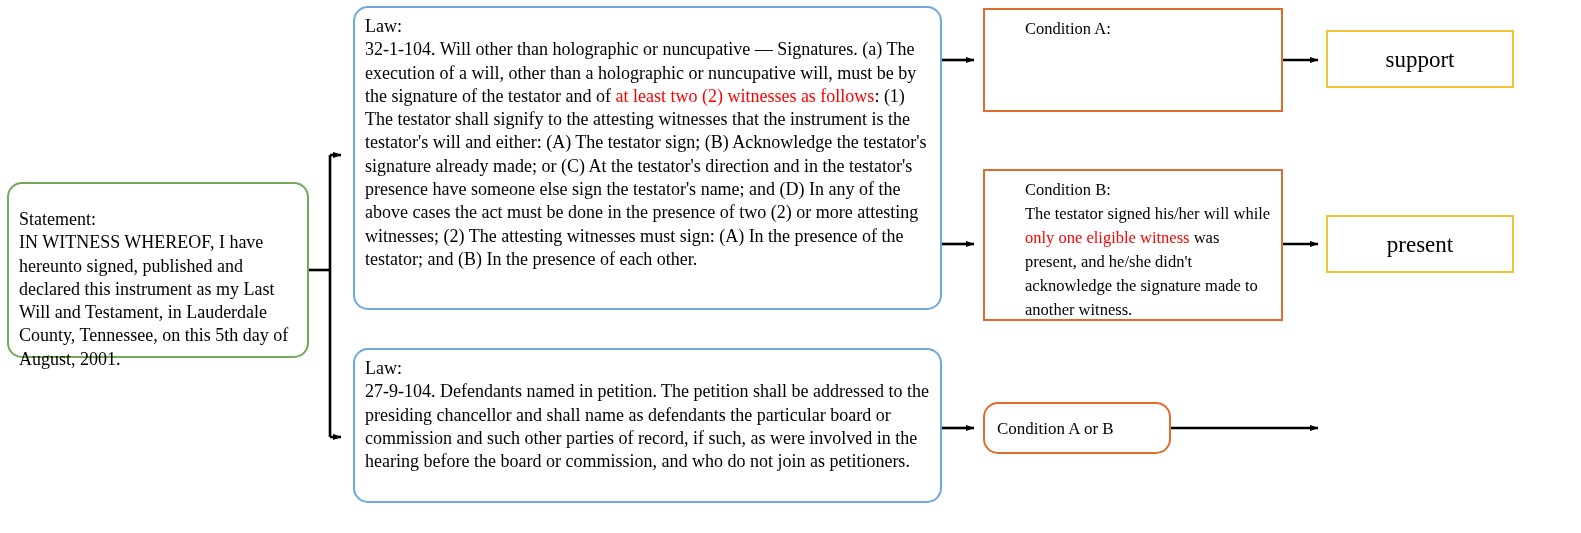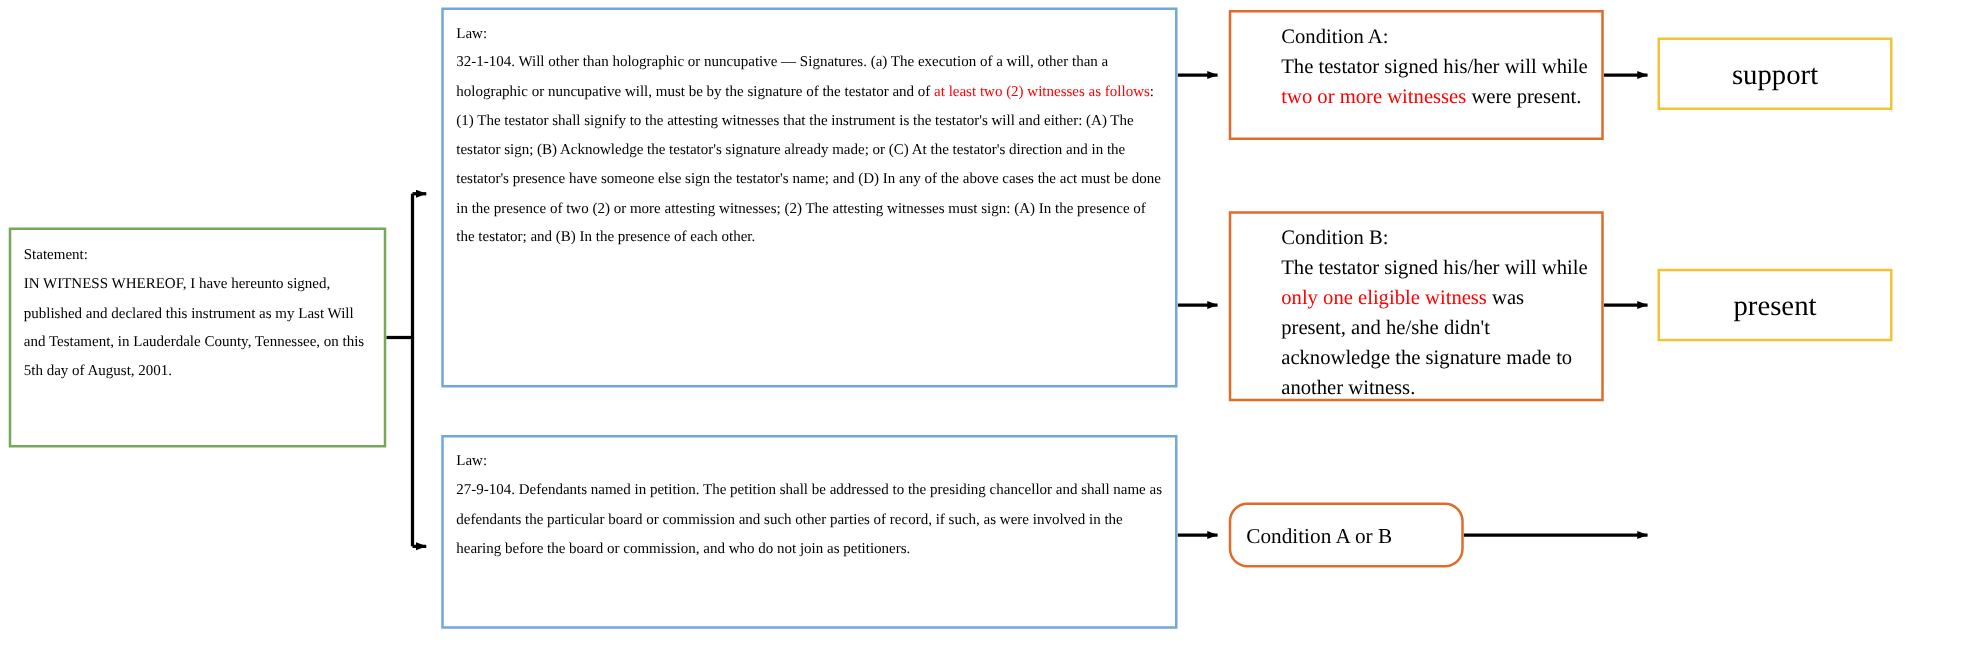--- a/index.html
+++ b/index.html
@@ -18,30 +18,31 @@
     background: #ffffff;
     overflow: hidden;
   }
   .box {
     position: absolute;
     box-sizing: border-box;
     background: #ffffff;
     border-style: solid;
   }
   .box-text {
-    font-size: 12px;
+    font-size: 18px;
     line-height: 23.3px;
     text-align: left;
     white-space: normal;
+    border-radius: 15px;
   }
   
   .statement-box {
     border-width: 2px;
     border-color: #76a85a;
-    padding: 8px 10px 6px 10px;
+    padding: 24px 10px 6px 10px;
   }
   
   .law-box {
     border-width: 2px;
     border-color: #6fa8dc;
     padding: 7px 10px 6px 10px;
   }
   
   .cond-box {
     border-width: 2px;
@@ -133,23 +134,20 @@
 
   <div class="box law-box box-text" style="left:353px; top:348px; width:589px; height:155px;">
     <div>Law:</div>
     <div>
       <span>27-9-104. Defendants named in petition. The petition shall be addressed to the presiding chancellor and shall name as defendants the particular board or commission and such other parties of record, if such, as were involved in the hearing before the board or commission, and who do not join as petitioners.</span>
     </div>
   </div>
 
   <div class="box cond-box cond-text" style="left:983px; top:8px; width:300px; height:104px;">
     <div>Condition A:</div>
-    <div>
-      <span>The testator signed his/her will while </span><span class="hl">two or more witnesses</span><span> were present.</span>
-    </div>
   </div>
 
   <div class="box cond-box cond-text" style="left:983px; top:169px; width:300px; height:152px;">
     <div>Condition B:</div>
     <div>
       <span>The testator signed his/her will while </span><span class="hl">only one eligible witness</span><span> was present, and he/she didn't acknowledge the signature made to another witness.</span>
     </div>
   </div>
 
   <div class="box cond-box condor-box" style="left:983px; top:402px; width:188px; height:52px;">

